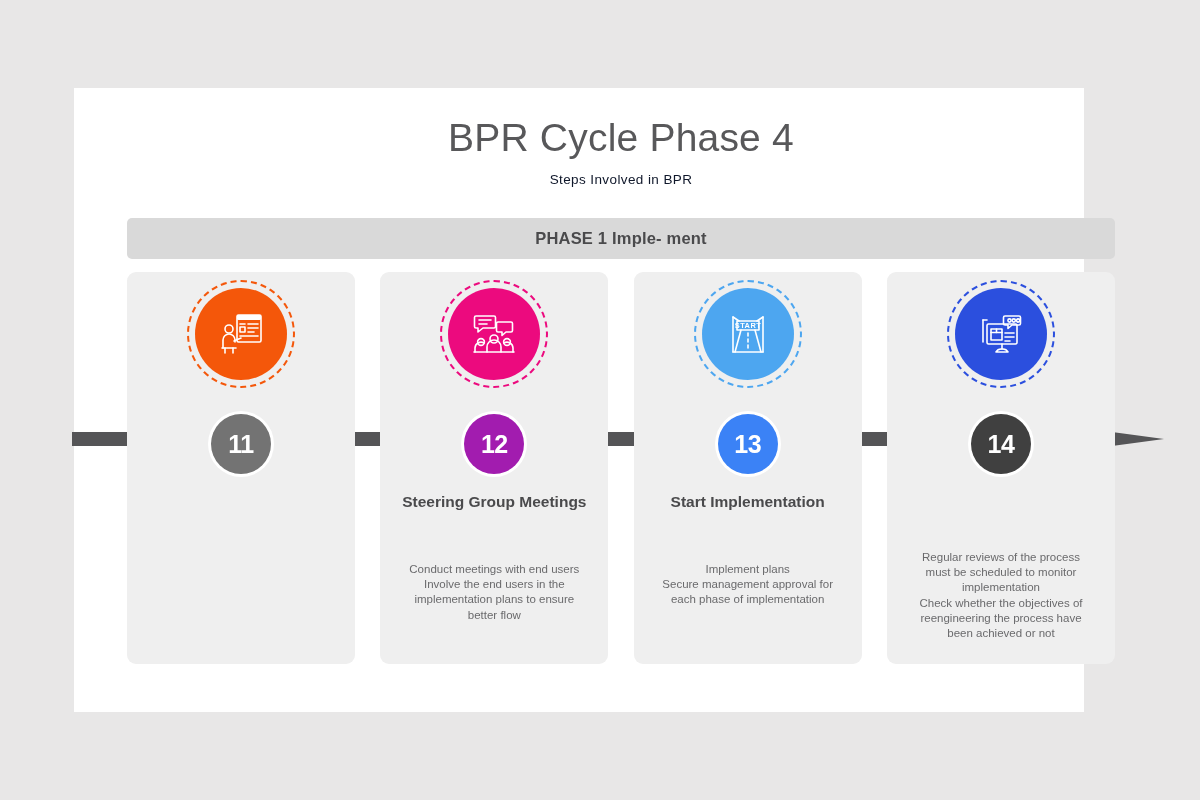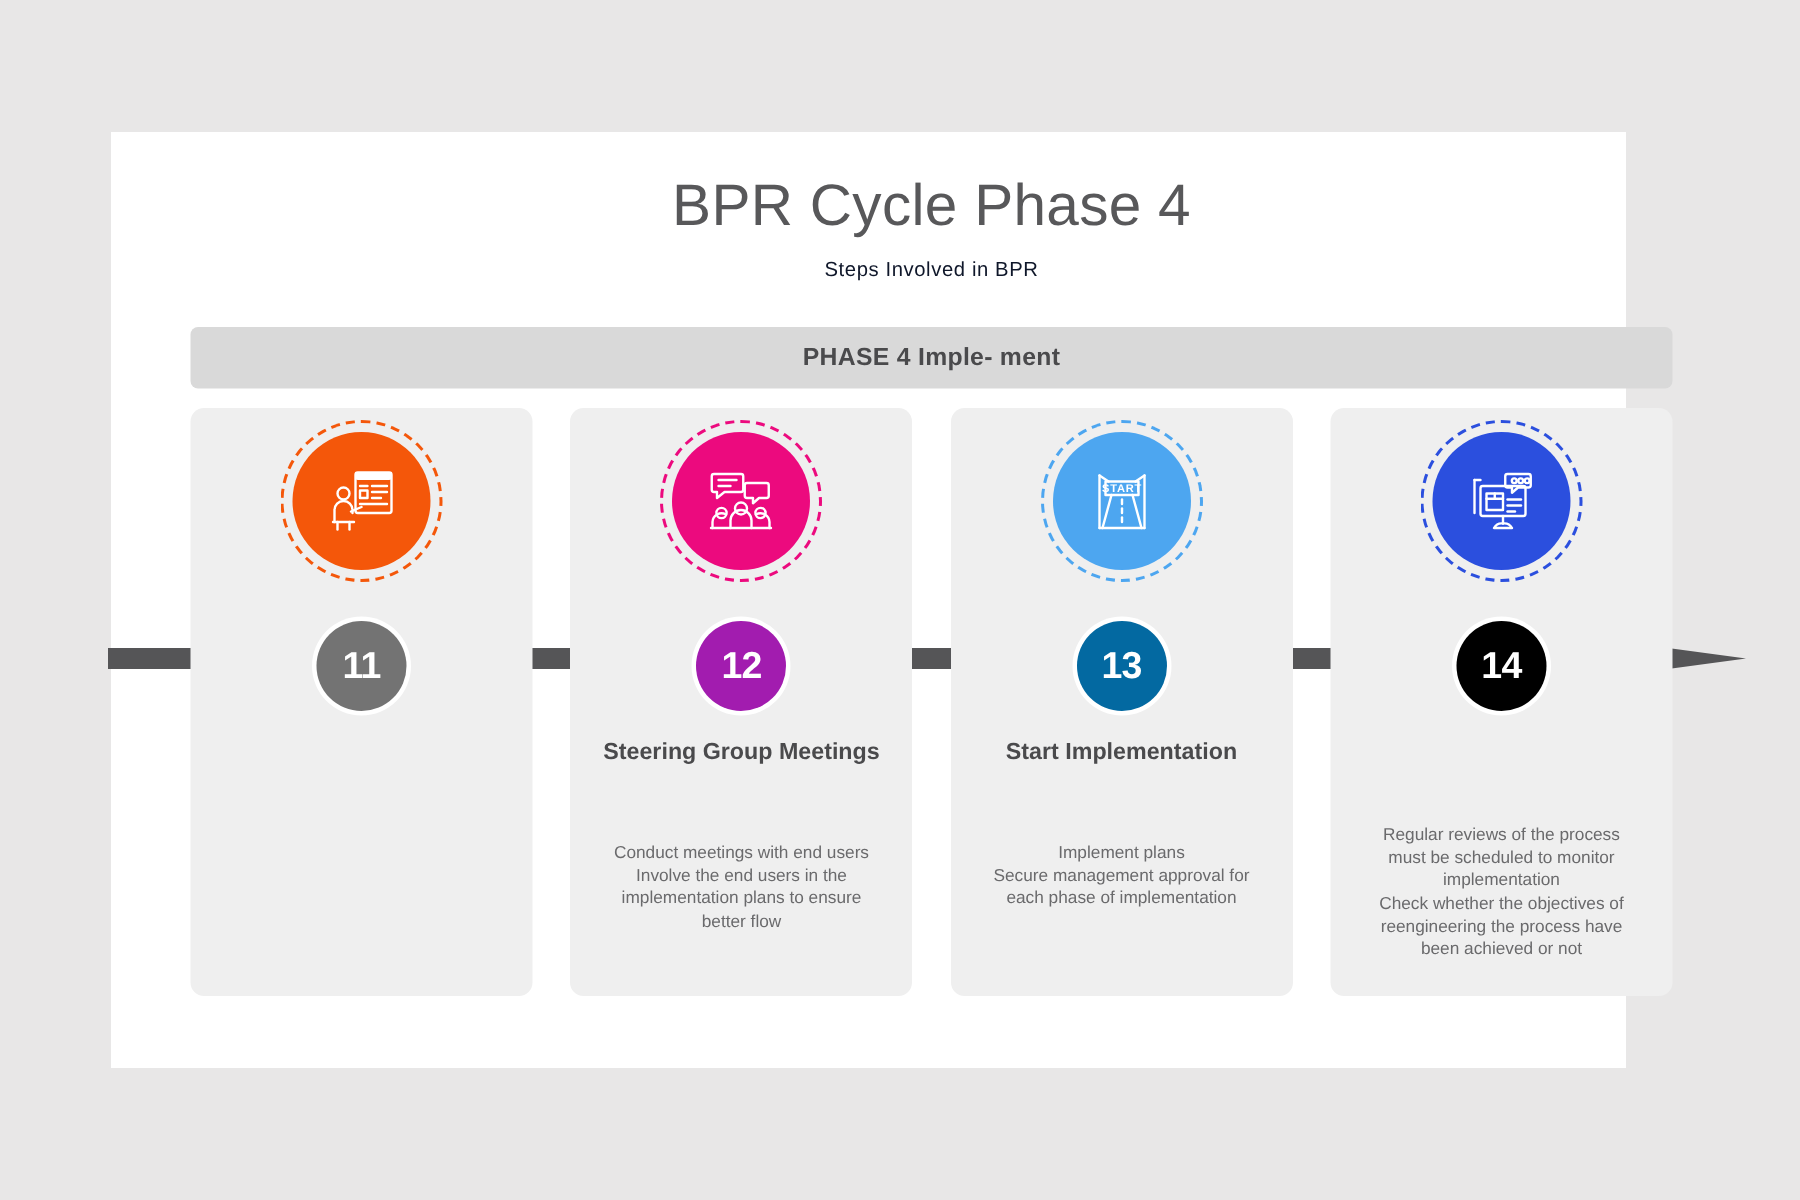--- a/index.html
+++ b/index.html
@@ -167,21 +167,21 @@
 </style>
 </head>
 <body style="background: rgb(232, 231, 231);">
 
 <div id="slide" style="background: rgb(255, 255, 255);">
 
   <div id="title">BPR Cycle Phase 4</div>
   <div id="subtitle">Steps Involved in BPR</div>
 
   <div id="phase-banner" style="background: rgb(217, 217, 217);">
-    <span class="banner-label">PHASE 4 Imple- ment</span>
+    <span class="banner-label">PHASE 1 Imple- ment</span>
   </div>
 
   <svg id="arrow-line" viewBox="0 0 1096 22" preserveAspectRatio="none">
     <path id="arrow-path" d="M0 4 L1040 4 L1092 11 L1040 18 L0 18 Z" fill="#555557"></path>
   </svg>
 
   <div id="cards">
 
     <div class="card">
       <div class="icon-ring" style="border-color: rgb(244, 87, 10);"></div>
@@ -242,21 +242,21 @@
           <rect x="15" y="13" width="22" height="9"></rect>
           <text x="26" y="20.3" font-family="'Liberation Sans', sans-serif" font-size="7.4" font-weight="bold" fill="#ffffff" stroke="none" text-anchor="middle" letter-spacing="0.5">START</text>
           <path d="M19 22 L13 44"></path>
           <path d="M33 22 L39 44"></path>
           <line x1="26" y1="25" x2="26" y2="28"></line>
           <line x1="26" y1="31" x2="26" y2="34"></line>
           <line x1="26" y1="37" x2="26" y2="40"></line>
           <line x1="11" y1="44" x2="41" y2="44"></line>
         </svg>
       </div>
-      <div class="badge" style="background: #0369a1;">13</div>
+      <div class="badge" style="background: #3b82f6;">13</div>
       <div class="card-title">Start Implementation</div>
       <div class="card-desc">Implement plans
 Secure management approval for
 each phase of implementation</div>
     </div>
 
     <div class="card">
       <div class="icon-ring" style="border-color: rgb(43, 79, 222);"></div>
       <div class="icon-circle" style="background: rgb(43, 79, 222);">
         <svg width="52" height="52" viewBox="0 0 52 52" fill="none" stroke="#ffffff" stroke-width="1.6" stroke-linecap="round" stroke-linejoin="round">
@@ -270,21 +270,21 @@
           <line x1="30" y1="29" x2="39" y2="29"></line>
           <line x1="30" y1="33" x2="35" y2="33"></line>
           <path d="M27 36 v5"></path>
           <path d="M21 44 h12 a6 6 0 0 0 -6 -3 a6 6 0 0 0 -6 3 z"></path>
           <path d="M30 8 h14 a1.5 1.5 0 0 1 1.5 1.5 v6 a1.5 1.5 0 0 1 -1.5 1.5 h-7 l-4 3.5 v-3.5 h-3 a1.5 1.5 0 0 1 -1.5 -1.5 v-6 a1.5 1.5 0 0 1 1.5 -1.5 z"></path>
           <circle cx="34.5" cy="12.5" r="1.6"></circle>
           <circle cx="38.8" cy="12.5" r="1.6"></circle>
           <circle cx="43.1" cy="12.5" r="1.6"></circle>
         </svg>
       </div>
-      <div class="badge" style="background: #000000;">14</div>
+      <div class="badge" style="background: #404040;">14</div>
       <div class="card-desc tall">Regular reviews of the process
 must be scheduled to monitor
 implementation
 Check whether the objectives of
 reengineering the process have
 been achieved or not</div>
     </div>
 
   </div>
 </div>

